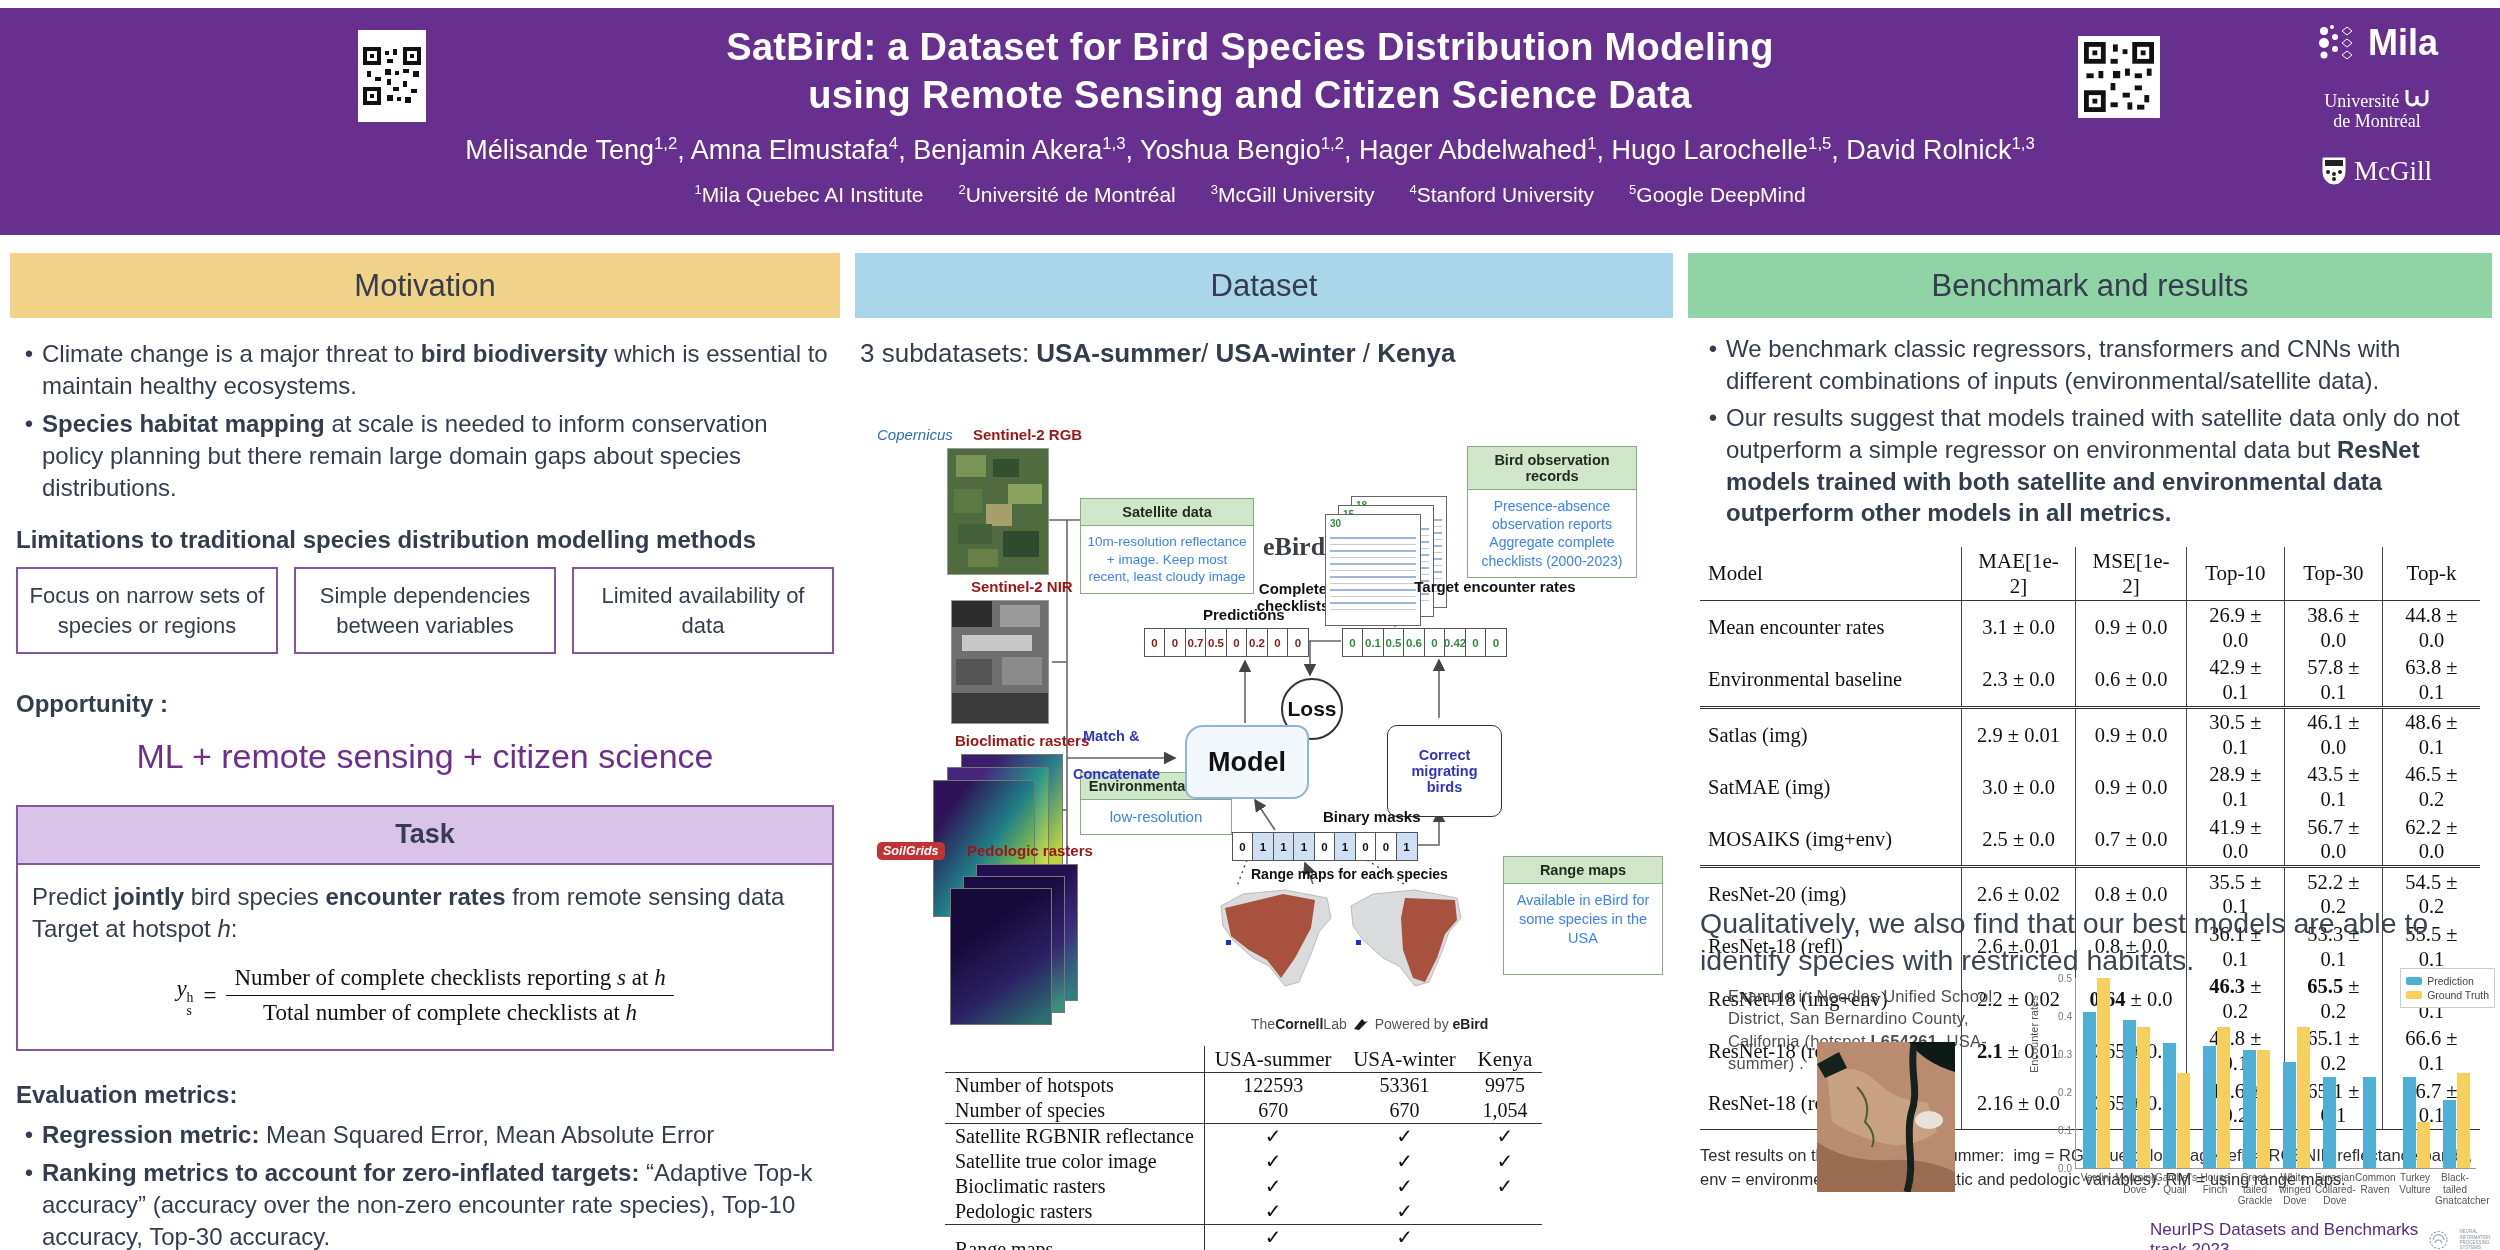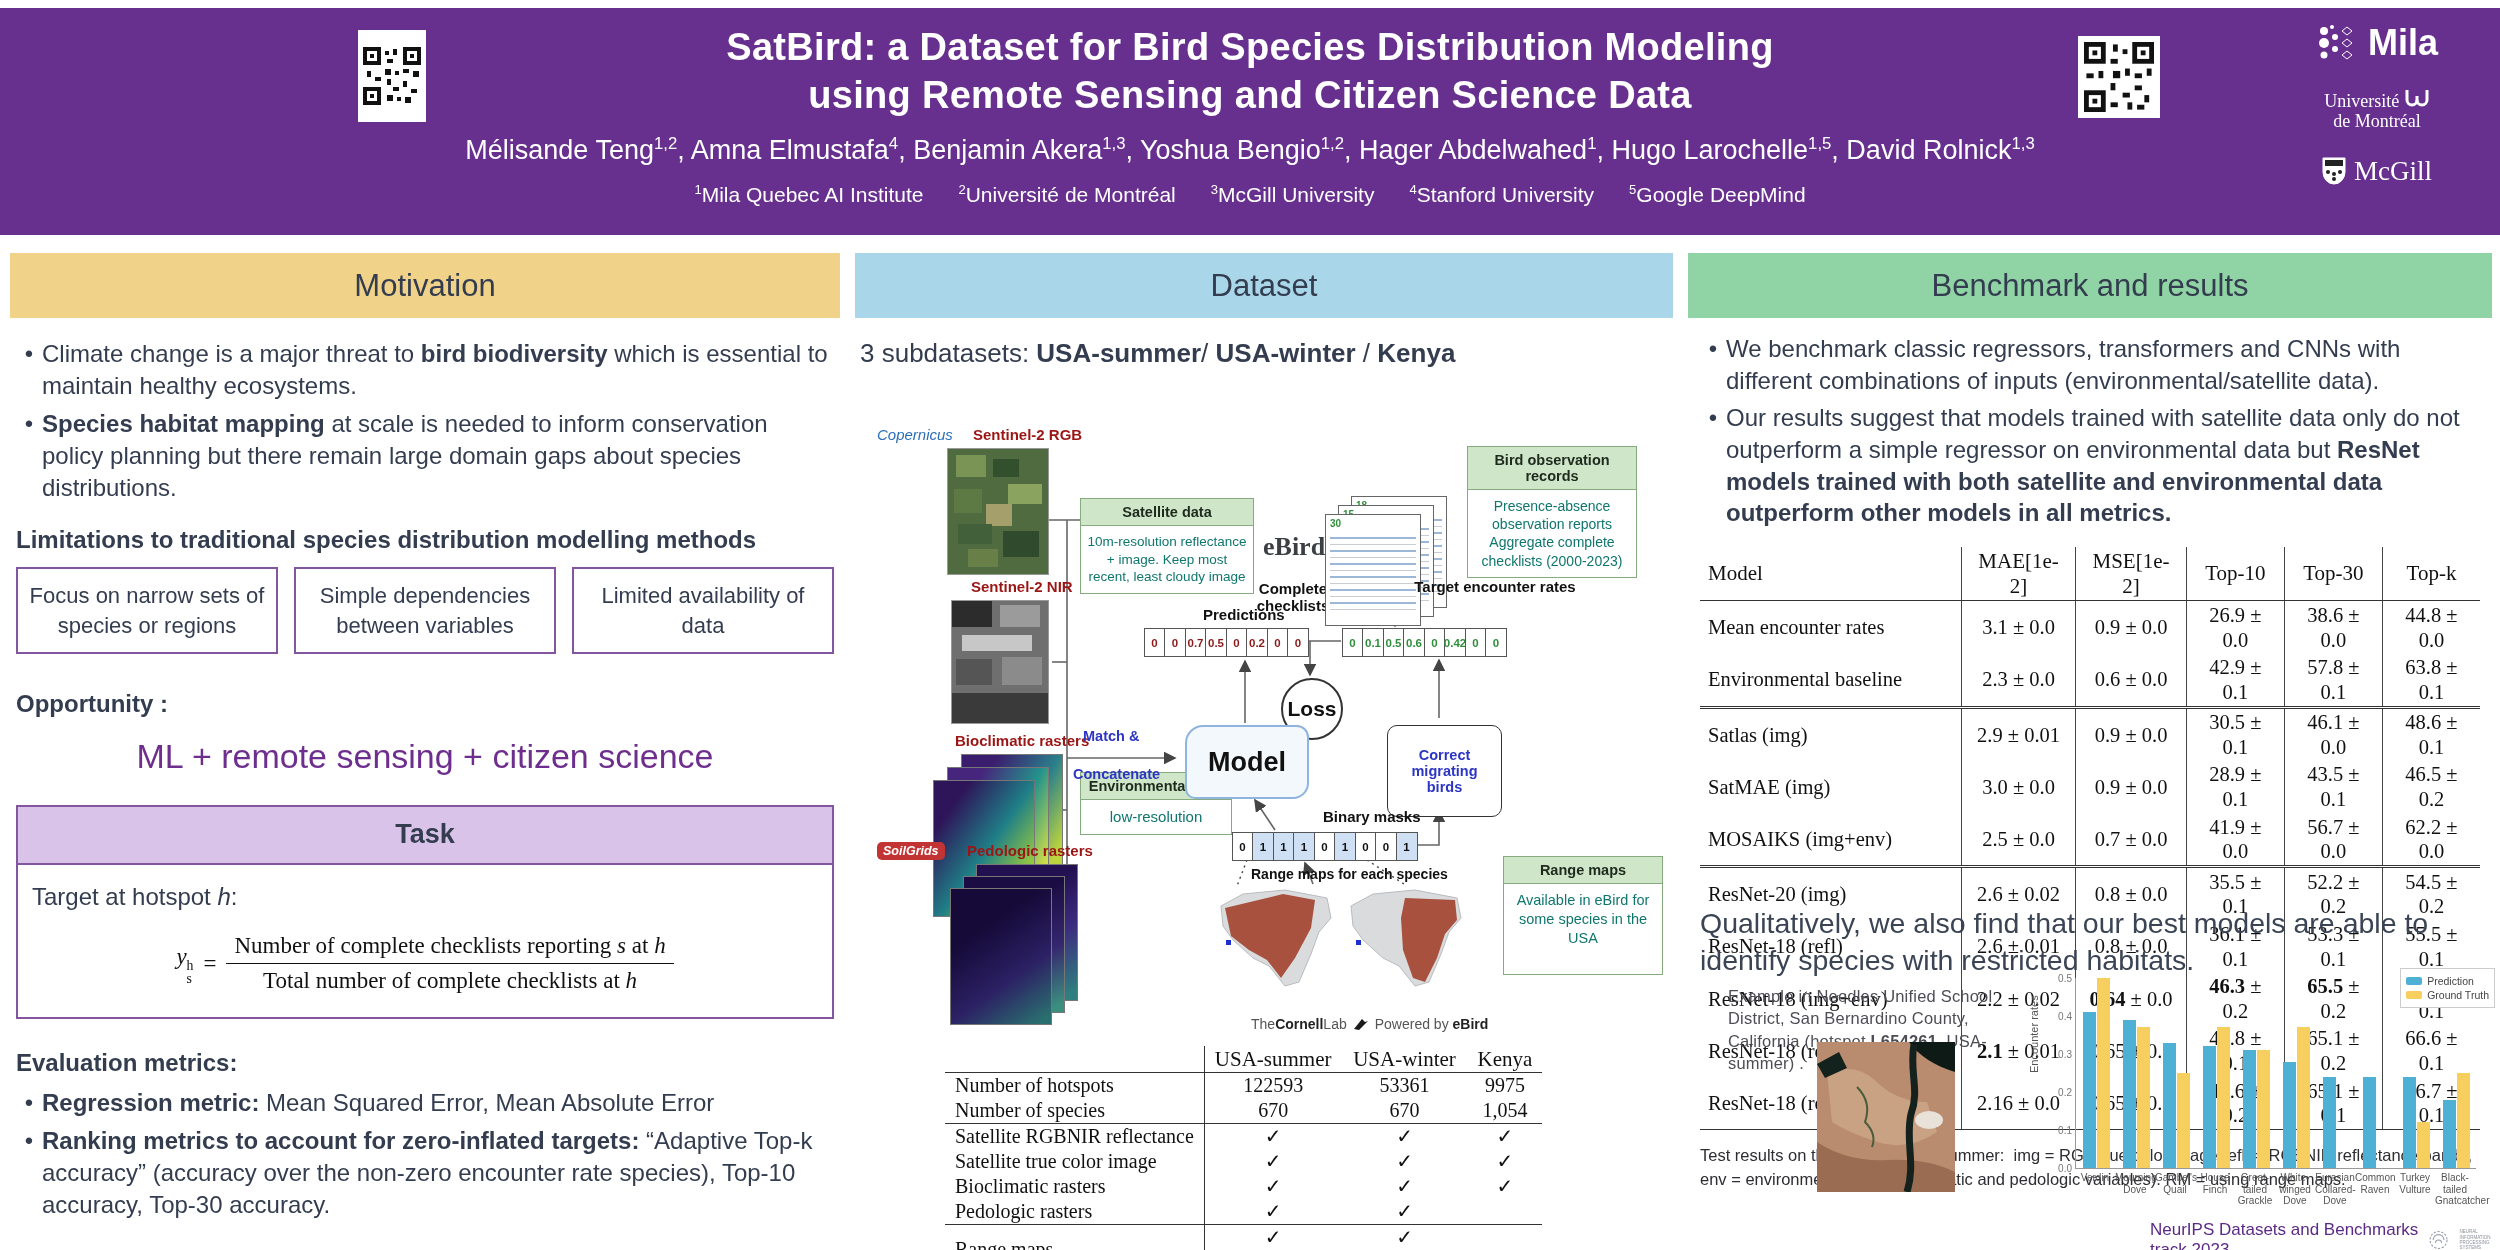--- a/index.html
+++ b/index.html
@@ -48,21 +48,21 @@
   .eval-head{font-weight:bold;margin-top:28px}
   
   .subsets{left:860px;top:338px;width:810px;font-size:26px}
   .diagram{left:855px;top:380px;width:820px;height:660px;font-size:14px}
   .redlab{color:#9c1515;font-weight:bold;font-size:15px}
   .thumb{border:1px solid #999}
   .stack .layer{position:absolute;width:100px;height:135px;border:1px solid #777}
   .gbox{border:1.5px solid #86ab7e;background:#fff;text-align:center}
   .gbox .gh{background:#cfe6c8;border-bottom:1.5px solid #86ab7e;font-weight:bold;
             font-size:14.5px;padding:5px 4px;color:#1d2a1d}
-  .gbox .gb{padding:7px 6px;font-size:13.5px;line-height:1.3;color:#0f766e}
+  .gbox .gb{padding:7px 6px;font-size:13.5px;line-height:1.3;color:#3b82f6}
   .cells{display:flex}
   .cells .cell{width:20px;height:27px;border:1.5px solid #555;margin-left:-1.5px;background:#fff;
                display:flex;align-items:center;justify-content:center;font-size:11.5px;font-weight:bold}
   .cells.pred .cell{color:#8b1a1a}
   .cells.targ .cell{color:#2f8f3a}
   .cells.mask .cell{color:#111}
   .cells.mask .cell.on{background:#cfe0f5}
   .dlab{font-weight:bold;font-size:15px;color:#111}
   .bluetext{color:#2d35c4;font-weight:bold;font-size:14.5px}
   .modelbox{border:2.5px solid #8fb4de;border-radius:18px 12px 16px 10px;background:#f3f8fd;
@@ -253,20 +253,21 @@
   <div class="boxrow">
     <div class="pbox">Focus on narrow sets of species or regions</div>
     <div class="pbox">Simple dependencies between variables</div>
     <div class="pbox">Limited availability of data</div>
   </div>
   <div class="opp-label">Opportunity :</div>
   <div class="opp-big">ML + remote sensing + citizen science</div>
   <div class="taskbox">
     <div class="taskhead">Task</div>
     <div class="taskbody">
+      <div><span>Predict </span><b>jointly</b><span> bird species </span><b>encounter rates</b><span> from remote sensing data</span></div>
       <div><span>Target at hotspot </span><i>h</i><span>:</span></div>
       <div class="formula">
         <span><i>y</i><span class="ss">
               <span>h</span>
               <span>s</span>
             </span></span>
         <span>=</span>
         <span class="frac">
           <span class="num"><span>Number of complete checklists reporting </span><i>s</i><span> at </span><i>h</i></span>
           <span class="den"><span>Total number of complete checklists at </span><i>h</i></span>

